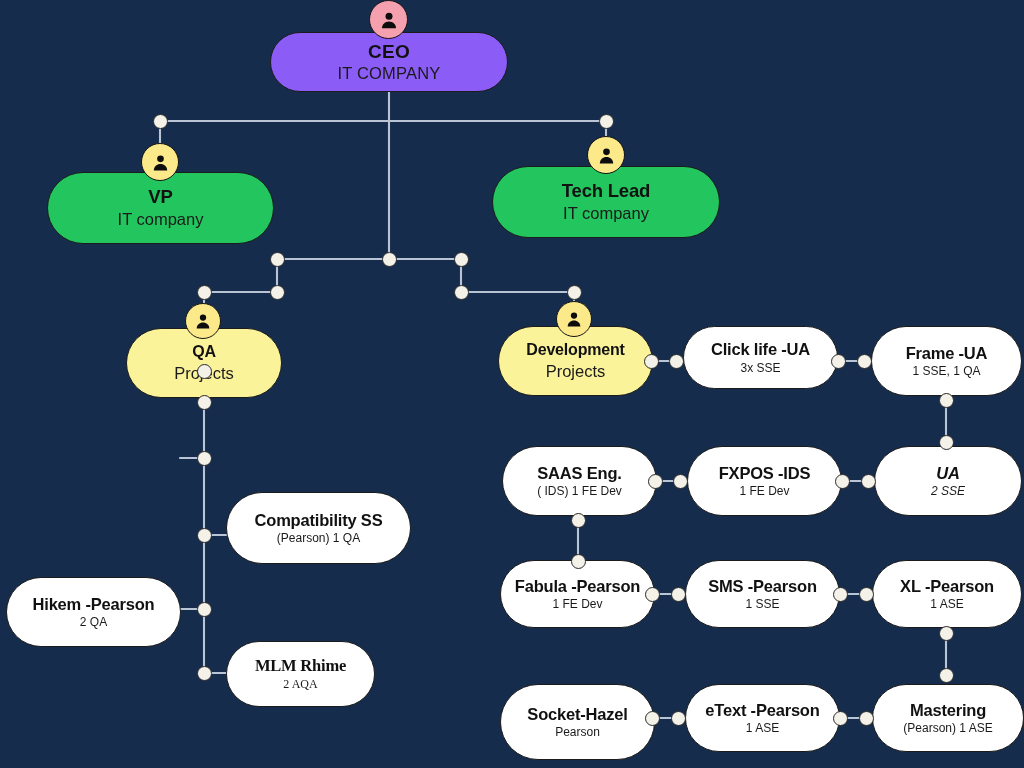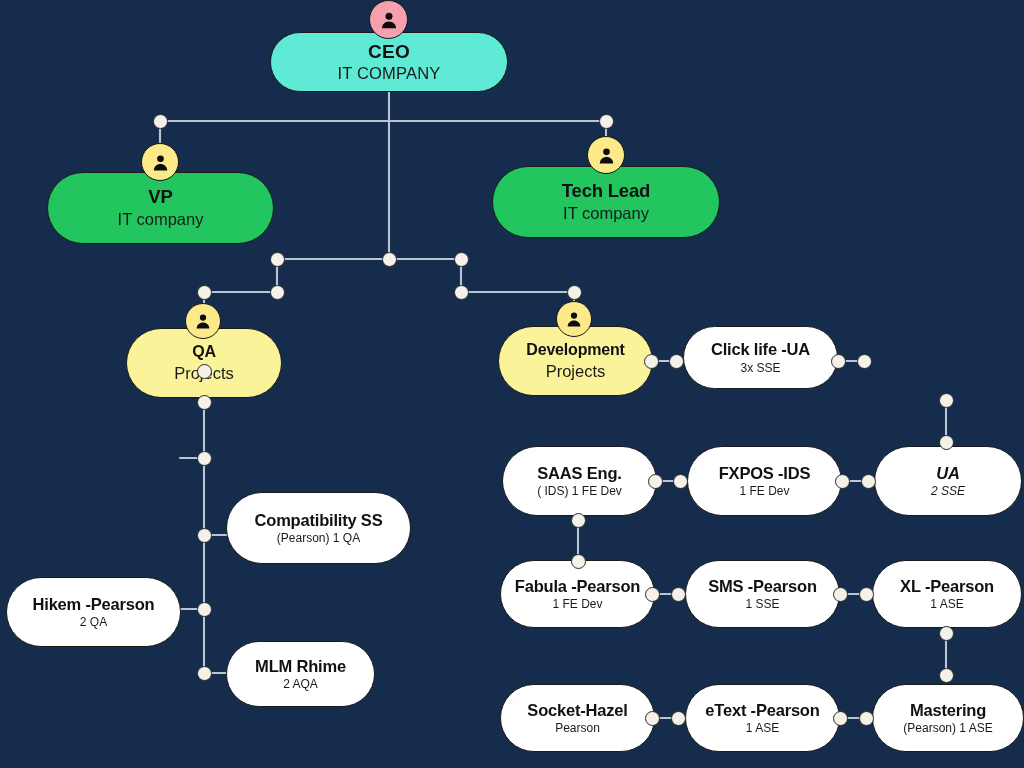--- a/index.html
+++ b/index.html
@@ -39,21 +39,21 @@
   }
   .node .t2 {
     color: #1a1a1a;
     white-space: nowrap;
   }
   .node.leaf { background: #ffffff; }
   .node.leaf .t1 { font-size: 16.5px; margin-bottom: 3px; }
   .node.leaf .t2 { font-size: 12px; }
 
   .node.ceo {
-    background: #5eead4;
+    background: #8b5cf6;
     border-color: #1b1b1b;
   }
   .node.ceo .t1 { font-size: 19px; margin-bottom: 2px; letter-spacing: 0.3px; }
   .node.ceo .t2 { font-size: 16.5px; letter-spacing: 0.2px; }
 
   .node.mgr { background: #22c55e; }
   .node.mgr .t1 { font-size: 18.5px; margin-bottom: 2px; }
   .node.mgr .t2 { font-size: 16.5px; }
 
   .node.dept { background: #fbf39a; }
@@ -229,29 +229,33 @@
   </div>
 
   <div class="node leaf" style="left:226px; top:492px; width:185px; height:72px;">
     <span class="t1">Compatibility SS</span>
     <span class="t2">(Pearson) 1 QA</span>
   </div>
   <div class="node leaf" style="left:6px; top:577px; width:175px; height:70px;">
     <span class="t1">Hikem -Pearson</span>
     <span class="t2">2 QA</span>
   </div>
-  <div class="node leaf" style="left:226px; top:641px; width:149px; height:66px;">
+  <div class="node leaf" style="left:226px; top:641px; width:149px; height:66px;font-family:Liberation Serif, serif;">
     <span class="t1">MLM Rhime</span>
     <span class="t2">2 AQA</span>
   </div>
 
   <div class="node leaf" style="left:683px; top:326px; width:155px; height:63px;">
     <span class="t1">Click life -UA</span>
     <span class="t2">3x SSE</span>
   </div>
+  <div class="node leaf" style="left:871px; top:326px; width:151px; height:70px;">
+    <span class="t1">Frame -UA</span>
+    <span class="t2">1 SSE, 1 QA</span>
+  </div>
 
   <div class="node leaf" style="left:502px; top:446px; width:155px; height:70px;">
     <span class="t1">SAAS Eng.</span>
     <span class="t2">( IDS) 1 FE Dev</span>
   </div>
   <div class="node leaf" style="left:687px; top:446px; width:155px; height:70px;">
     <span class="t1">FXPOS -IDS</span>
     <span class="t2">1 FE Dev</span>
   </div>
   <div class="node leaf" style="left:874px; top:446px; width:148px; height:70px;font-style:italic;">
@@ -265,21 +269,21 @@
   </div>
   <div class="node leaf" style="left:685px; top:560px; width:155px; height:68px;">
     <span class="t1">SMS -Pearson</span>
     <span class="t2">1 SSE</span>
   </div>
   <div class="node leaf" style="left:872px; top:560px; width:150px; height:68px;">
     <span class="t1">XL -Pearson</span>
     <span class="t2">1 ASE</span>
   </div>
 
-  <div class="node leaf" style="left:500px; top:684px; width:155px; height:68px;">
+  <div class="node leaf" style="left:500px; top:684px; width:155px; height:76px;">
     <span class="t1">Socket-Hazel</span>
     <span class="t2">Pearson</span>
   </div>
   <div class="node leaf" style="left:685px; top:684px; width:155px; height:68px;">
     <span class="t1">eText -Pearson</span>
     <span class="t2">1 ASE</span>
   </div>
   <div class="node leaf" style="left:872px; top:684px; width:152px; height:68px;">
     <span class="t1">Mastering</span>
     <span class="t2">(Pearson) 1 ASE</span>

